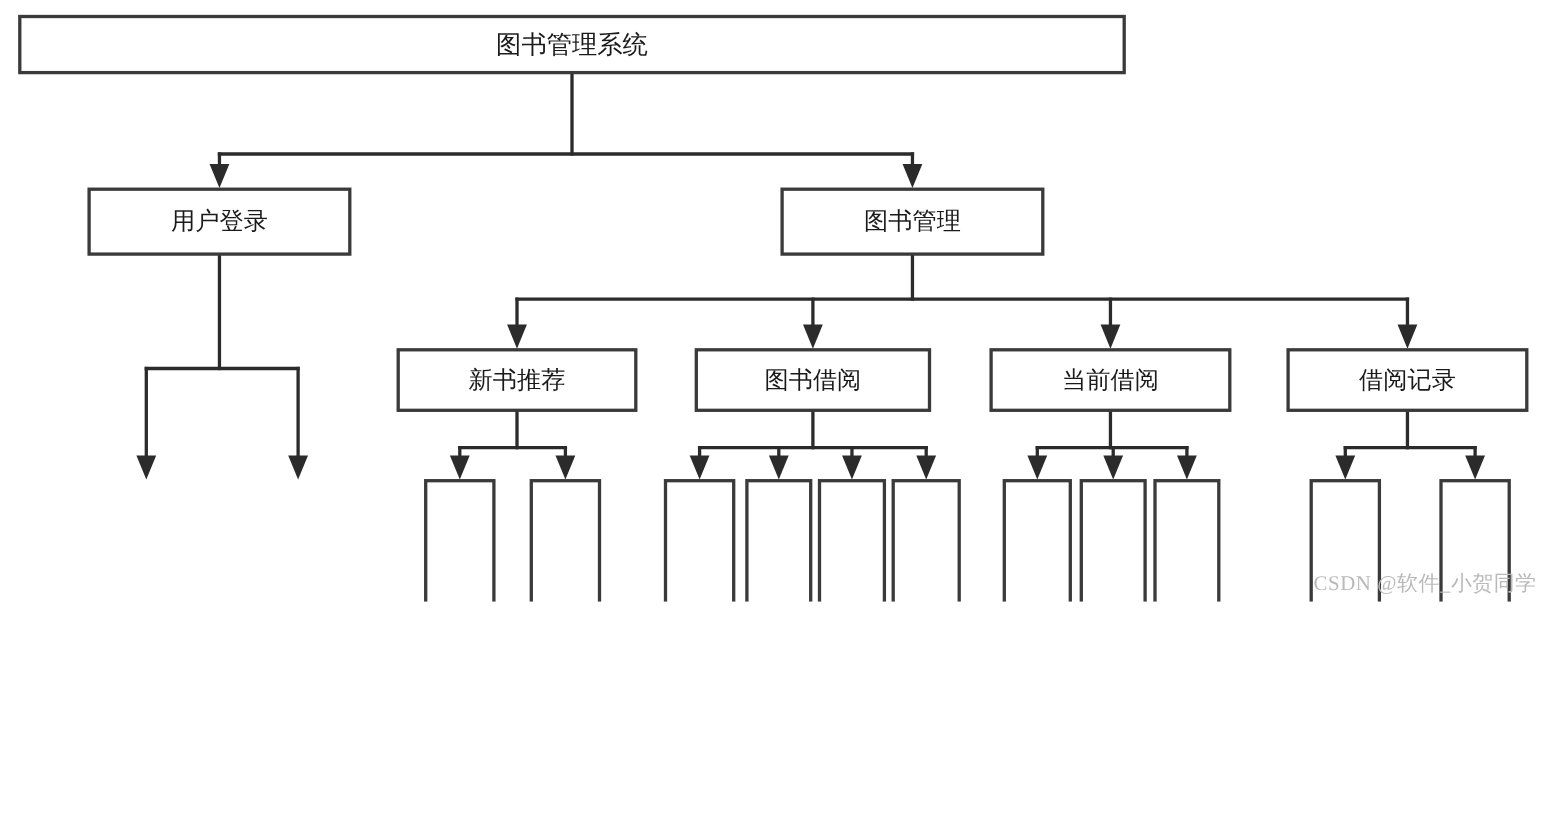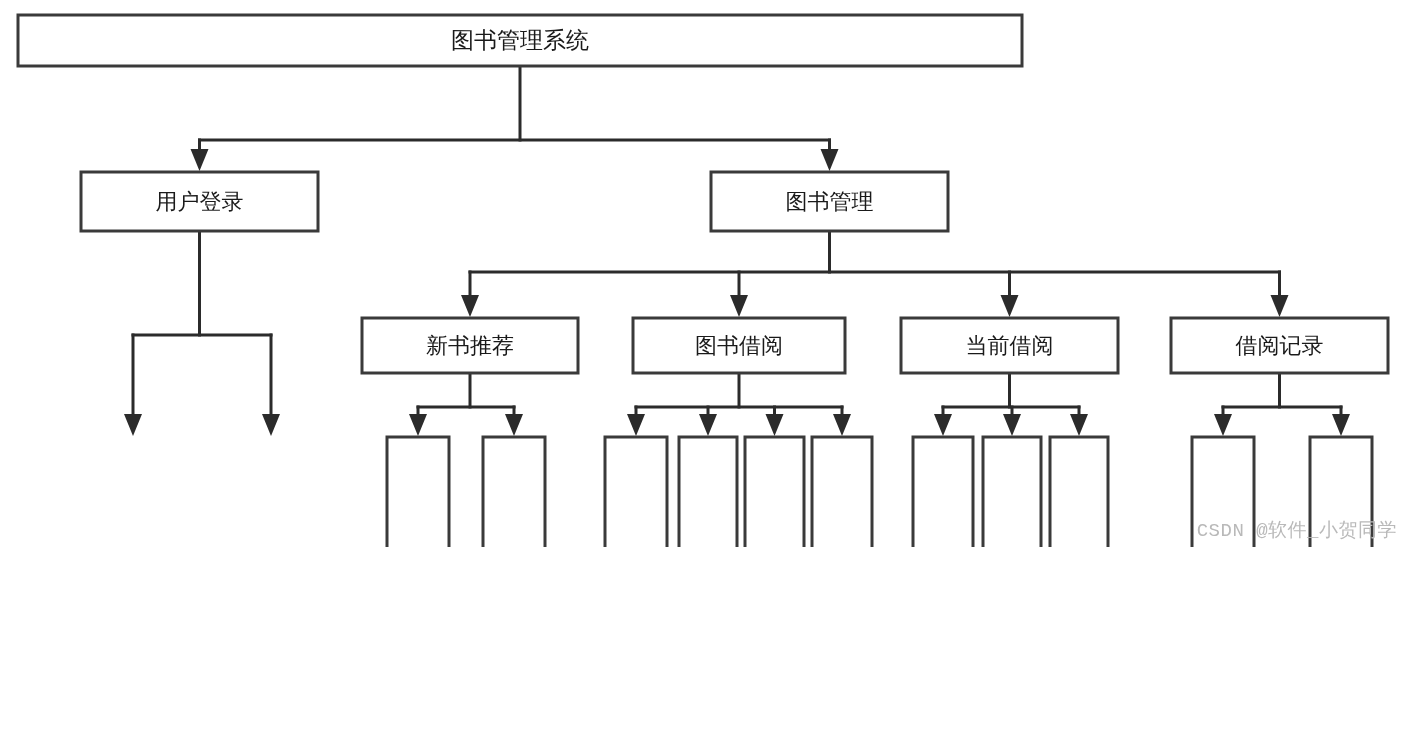--- a/index.html
+++ b/index.html
@@ -68,21 +68,21 @@
     align-items: center;
     justify-content: center;
     text-align: center;
     pointer-events: none;
     white-space: nowrap;
   }
   .watermark {
     position: absolute;
     right: 8px;
     bottom: 4px;
-    font-family: Liberation Mono, monospace;
+    font-family: Liberation Serif, serif;
     font-size: 19px;
     color: #b9b9b9;
     letter-spacing: 0.5px;
     user-select: none;
   }
 </style>
 </head>
 <body>
 
 <div id="diagram-root">

